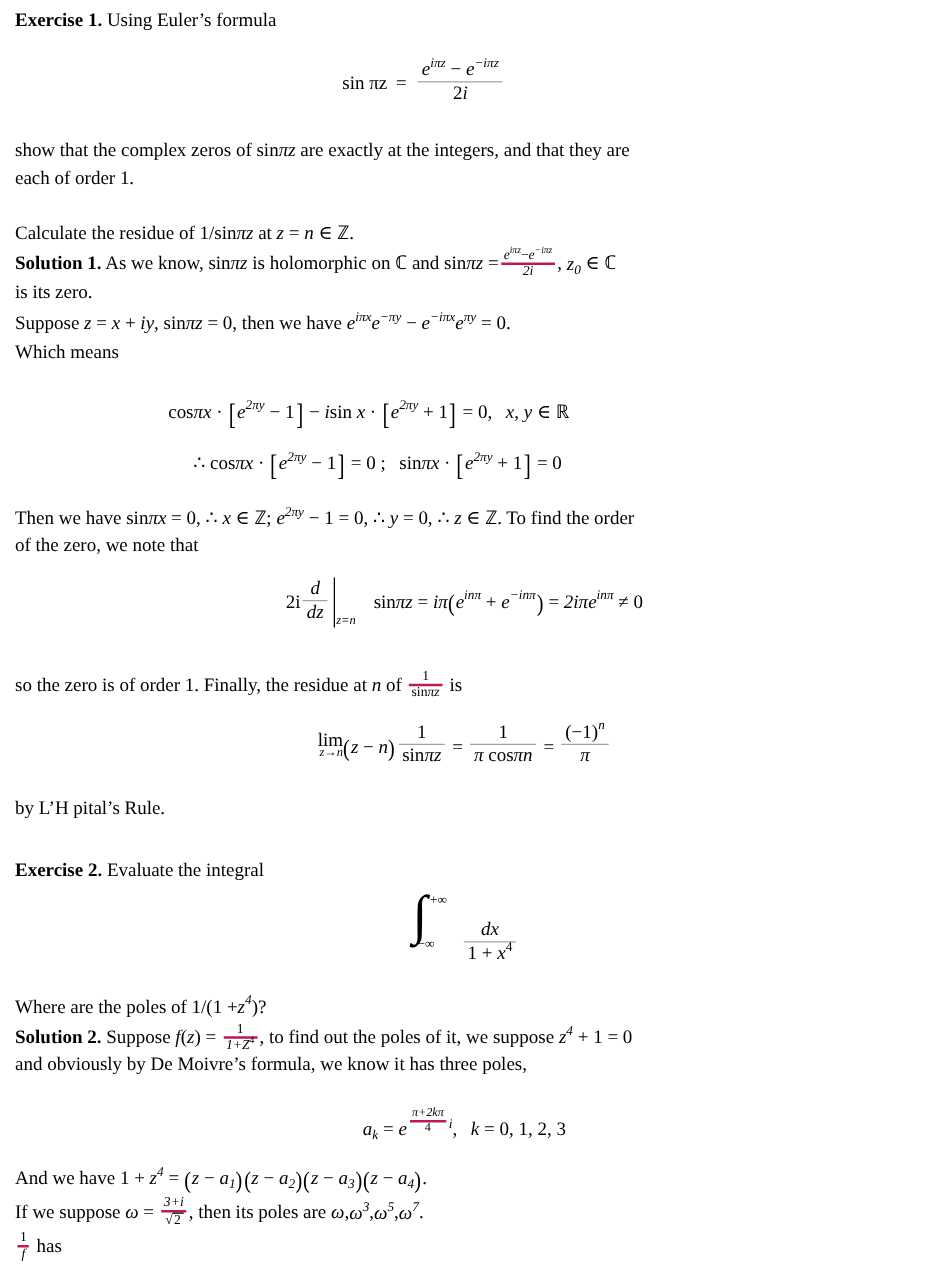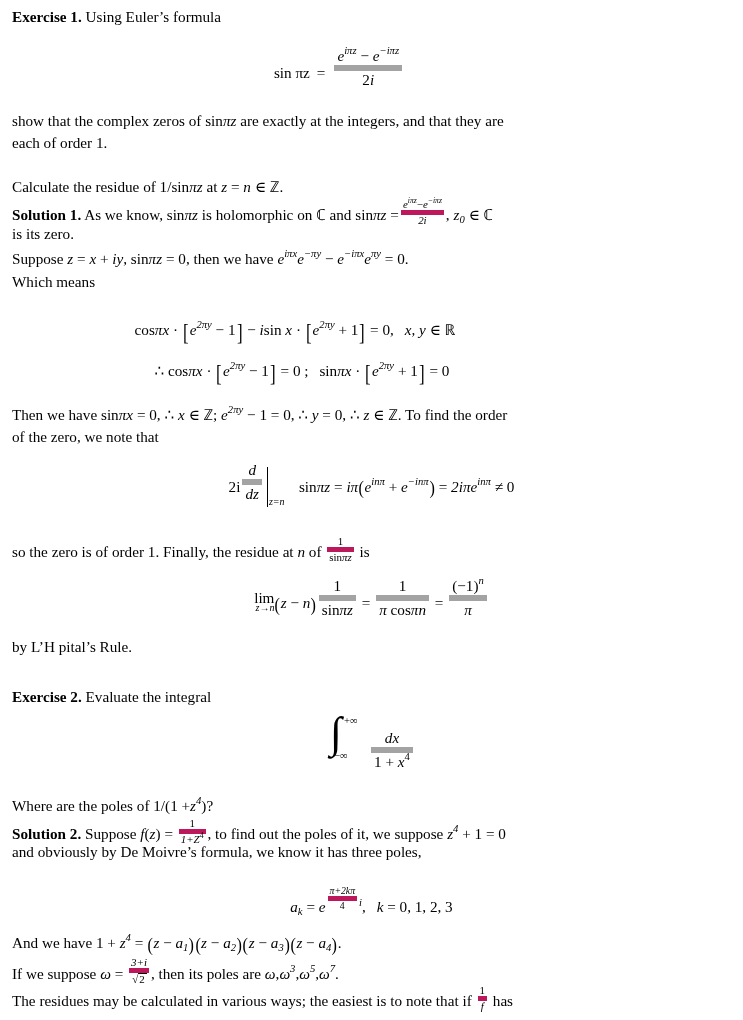--- a/index.html
+++ b/index.html
@@ -51,41 +51,41 @@
   .frac {
     display: inline-block;
     vertical-align: -0.52em;
     text-align: center;
     line-height: 1.08;
     margin: 0 2px;
   }
   .frac > .num {
     display: block;
     padding: 0 3px 1px 3px;
-    border-bottom: 6px solid #a3a3a3;
+    border-bottom: 1px solid #a3a3a3;
   }
   .frac > .den {
     display: block;
     padding: 1px 3px 0 3px;
   }
   .frac.tight { vertical-align: -0.48em; }
 
   
   .sfrac {
     display: inline-block;
     vertical-align: -0.45em;
     text-align: center;
     font-size: 0.72em;
     line-height: 1.05;
     margin: 0 2px;
   }
   .sfrac > .num {
     display: block;
     padding: 0 2px 0px 2px;
-    border-bottom: 5px solid #be185d;
+    border-bottom: 2px solid #be185d;
   }
   .sfrac > .den {
     display: block;
     padding: 0px 2px 0 2px;
   }
 
   sup, sub {
     font-size: 0.70em;
     line-height: 0;
   }
@@ -407,18 +407,17 @@
 
   <p class="para" style="position:absolute; left:0; top:957px; width:743px;">
     <span>If we suppose</span>
     <span class="mi">ω</span>
     <span>=</span>
     <span class="sfrac"><span class="num mi">3+i</span><span class="den"><span class="sqrt"><span class="radsign">√</span><span class="radicand">2</span></span></span></span><span>, then its poles are</span>
     <span class="mi">ω</span><span>,</span><span class="mi"><span>ω</span><sup>3</sup></span><span>,</span><span class="mi"><span>ω</span><sup>5</sup></span><span>,</span><span class="mi"><span>ω</span><sup>7</sup></span><span>.</span>
   </p>
 
   <p class="para" style="position:absolute; left:0; top:985px; width:743px;">
-    <span>The residues may be calculated in various ways; the easiest is to note that if</span>
     <span class="sfrac"><span class="num">1</span><span class="den mi">f</span></span>
     <span>has</span>
   </p>
 
 </div>
 
 </body></html>

